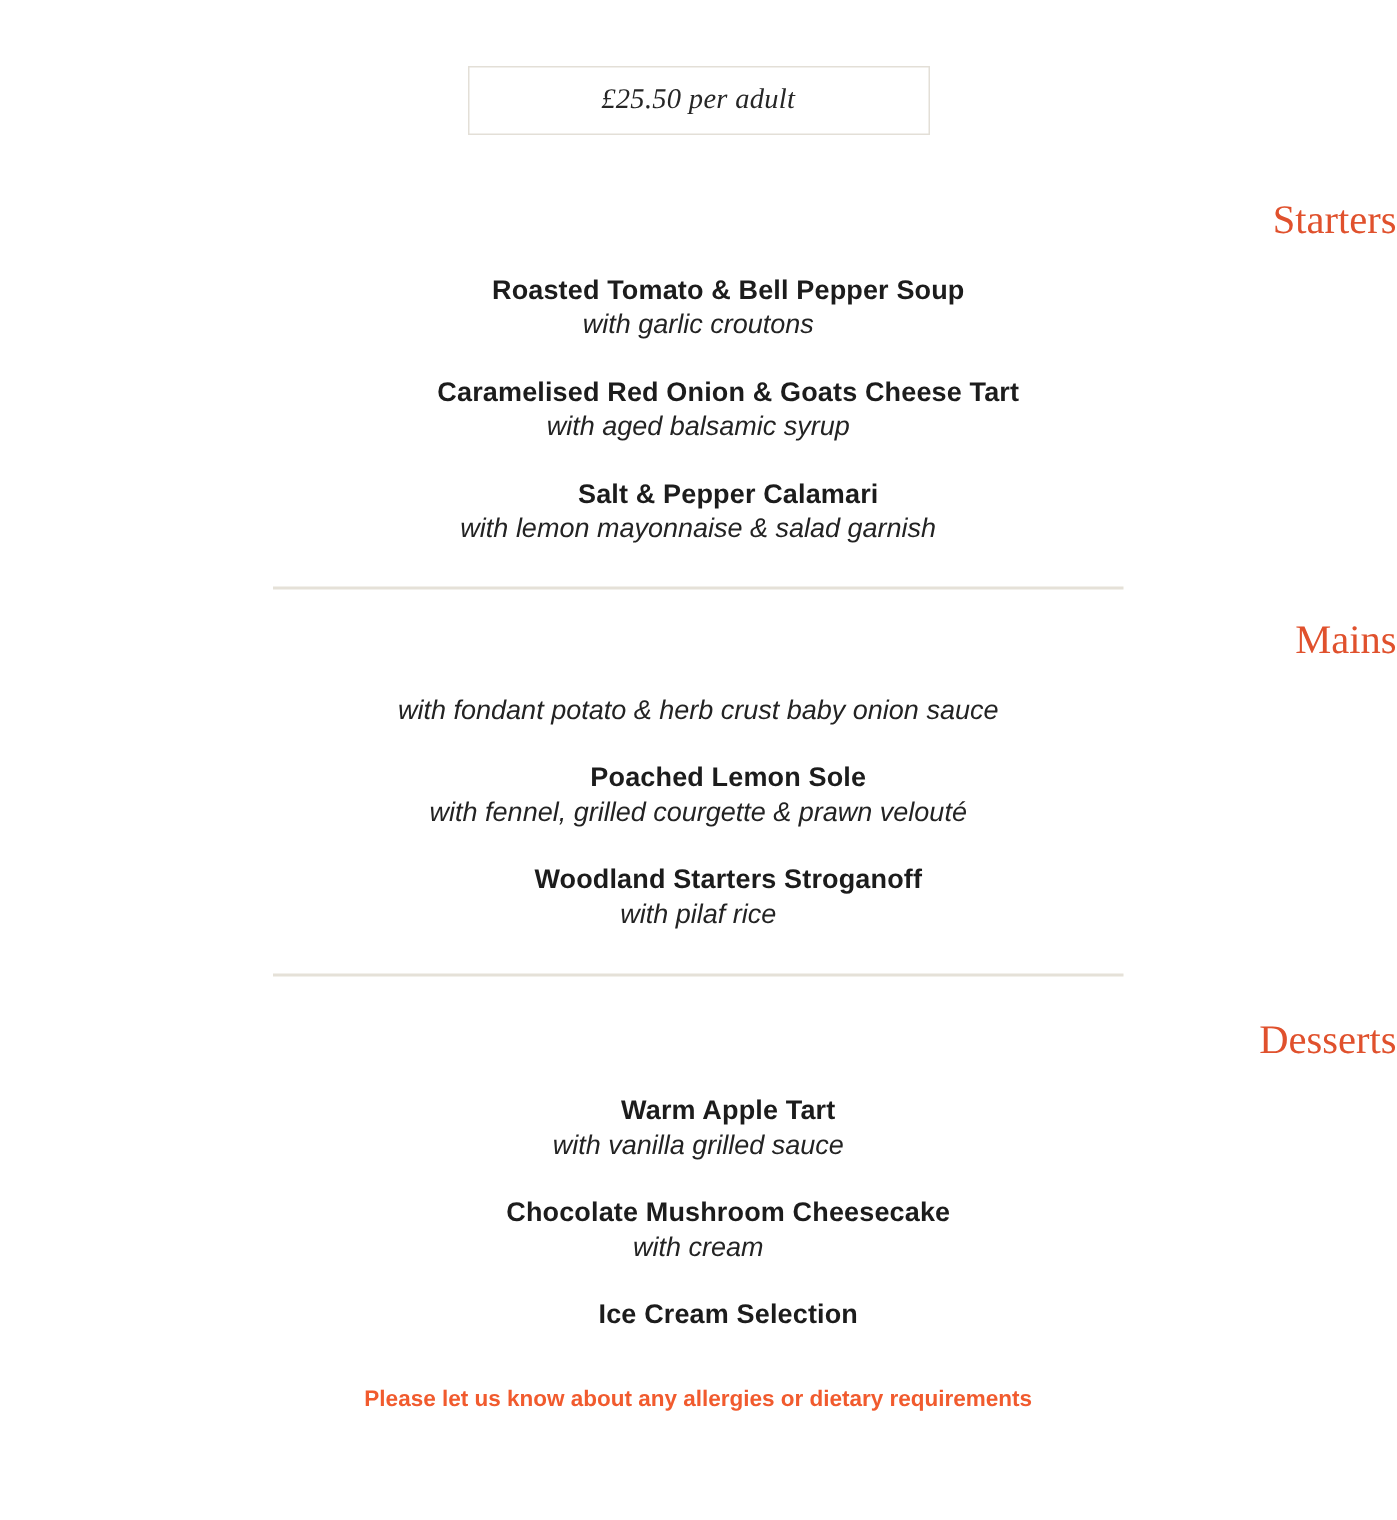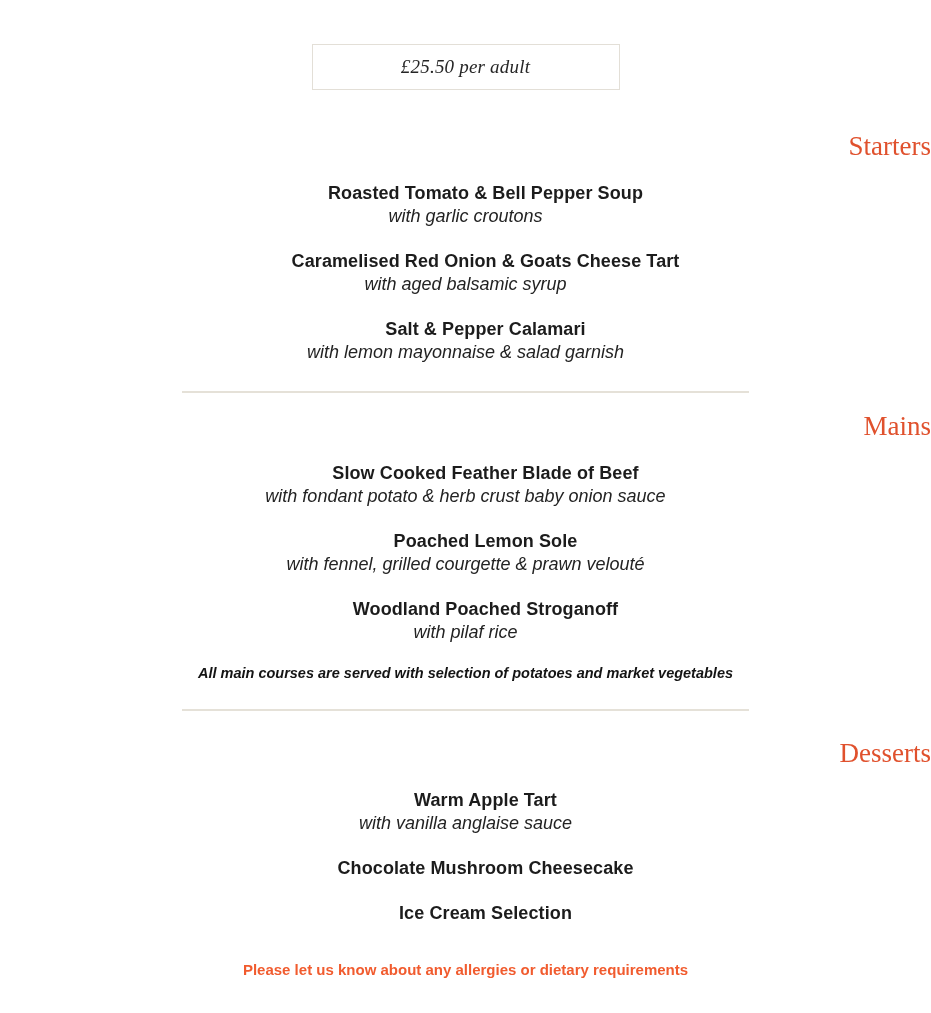--- a/index.html
+++ b/index.html
@@ -112,47 +112,46 @@
   <div class="menu-item">
     <div class="item-name">Salt &amp; Pepper Calamari</div>
     <div class="item-desc">with lemon mayonnaise &amp; salad garnish</div>
   </div>
 
   <hr class="divider">
 
   <h2 class="section-title mains">Mains</h2>
 
   <div class="menu-item">
-    <div class="item-name">Slow Cooked Feather Blade of Beef</div>
     <div class="item-desc">with fondant potato &amp; herb crust baby onion sauce</div>
   </div>
 
   <div class="menu-item">
     <div class="item-name">Poached Lemon Sole</div>
     <div class="item-desc">with fennel, grilled courgette &amp; prawn velouté</div>
   </div>
 
   <div class="menu-item">
-    <div class="item-name">Woodland Poached Stroganoff</div>
+    <div class="item-name">Woodland Starters Stroganoff</div>
     <div class="item-desc">with pilaf rice</div>
   </div>
 
-  <div class="mains-note">All main courses are served with selection of potatoes and market vegetables</div>
 
   <hr class="divider second">
 
   <h2 class="section-title desserts">Desserts</h2>
 
   <div class="menu-item">
     <div class="item-name">Warm Apple Tart</div>
-    <div class="item-desc">with vanilla anglaise sauce</div>
+    <div class="item-desc">with vanilla grilled sauce</div>
   </div>
 
   <div class="menu-item">
     <div class="item-name">Chocolate Mushroom Cheesecake</div>
+    <div class="item-desc">with cream</div>
   </div>
 
   <div class="menu-item">
     <div class="item-name">Ice Cream Selection</div>
   </div>
 
   <div class="footer-note">Please let us know about any allergies or dietary requirements</div>
 
 </div>
 

